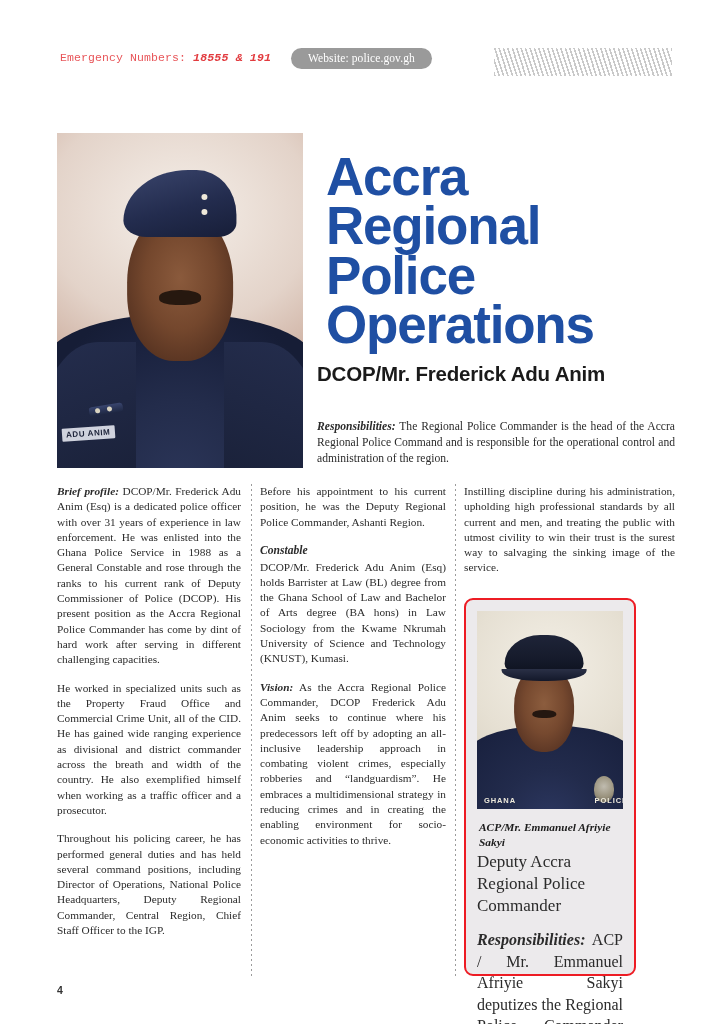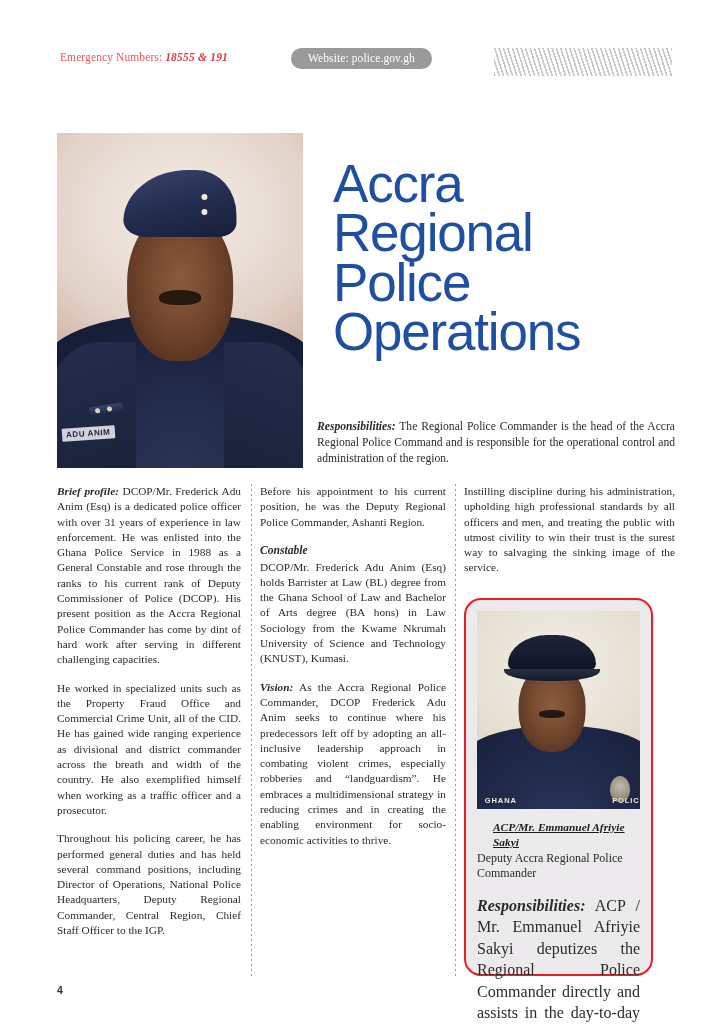--- a/index.html
+++ b/index.html
@@ -25,21 +25,21 @@
     position: absolute;
     top: 48px;
     left: 0;
     right: 0;
     height: 30px;
   }
   .emergency {
     position: absolute;
     left: 60px;
     top: 3px;
-    font-family: Liberation Serif, serif;
+    font-family: Liberation Mono, monospace;
     font-size: 11.5px;
     color: #e8565a;
     letter-spacing: 0.1px;
     white-space: nowrap;
   }
   .emergency .numbers {
     font-weight: bold;
     font-style: italic;
     color: #e23b3f;
     letter-spacing: 0.2px;
@@ -199,26 +199,26 @@
 
   
   .title-block {
     position: absolute;
     left: 317px;
     top: 143px;
     width: 358px;
   }
   .title {
     font-family: "Liberation Sans", sans-serif;
-    font-weight: normal;
+    font-weight: bold;
     font-size: 53px;
     line-height: 0.93;
     color: #1f4fa3;
     letter-spacing: -1.2px;
-    margin: 16px;
+    margin: 9px;
   }
   .subtitle {
     font-family: "Liberation Sans", sans-serif;
     font-weight: bold;
     font-size: 20.5px;
     color: #1a1a1a;
     letter-spacing: -0.2px;
     margin: 13px 0 0 0;
   }
   .resp-intro {
@@ -280,24 +280,24 @@
     );
   }
   .divider.d1 { left: 194px; }
   .divider.d2 { left: 398px; }
 
   
   .deputy-box {
     position: absolute;
     left: 464px;
     top: 598px;
-    width: 189px;
+    width: 172px;
     height: 378px;
     border: 2.4px solid #ed1c24;
-    border-radius: 17px;
+    border-radius: 9px;
     background: #eceaec;
     padding: 11px 11px 3px 11px;
   }
   .deputy-photo {
     width: 100%;
     height: 198px;
     background: #d6d2c8;
     overflow: hidden;
     position: relative;
   }
@@ -363,31 +363,30 @@
   .dp-police {
     position: absolute;
     right: 4%; bottom: 5%;
     color: #eeeadc;
     font-family: "Liberation Sans", sans-serif;
     font-weight: bold;
     font-size: 7.5px;
     letter-spacing: 0.9px;
   }
   .deputy-name {
-    margin: 11px 0 0 16px;
+    margin: 11px 0 0 2px;
     font-size: 11.4px;
     font-weight: bold;
     font-style: italic;
     color: #1c1c1c;
     line-height: 1.3;
-    text-decoration: underline;
   }
   .deputy-role {
     margin: 1px 0 0 0;
-    font-size: 12px;
+    font-size: 17px;
     line-height: 1.29;
     color: #2b2b2b;
   }
   .deputy-resp {
     margin: 13px 0 0 0;
     font-size: 16px;
     line-height: 1.345;
     text-align: justify;
     color: #2b2b2b;
   }
@@ -444,20 +443,21 @@
     </div>
   </div>
 
   <div class="title-block">
     <div class="title">
       <div>Accra</div>
       <div>Regional</div>
       <div>Police</div>
       <div>Operations</div>
     </div>
+    <div class="subtitle">DCOP/Mr. Frederick Adu Anim</div>
   </div>
 
   <div class="resp-intro">
     <b>Responsibilities:</b><span> The Regional Police Commander is the head of the Accra Regional Police Command and is responsible for the operational control and administration of the region.</span>
   </div>
 
   <div class="cols">
 
     <div class="divider d1"></div>
     <div class="divider d2"></div>
@@ -469,21 +469,21 @@
     </div>
 
     <div class="col col-2">
       <p>Before his appointment to his current position, he was the Deputy Regional Police Commander, Ashanti Region.</p>
       <h4>Constable</h4>
       <p>DCOP/Mr. Frederick Adu Anim (Esq) holds Barrister at Law (BL) degree from the Ghana School of Law and Bachelor of Arts degree (BA hons) in Law Sociology from the Kwame Nkrumah University of Science and Technology (KNUST), Kumasi.</p>
       <p><b class="lead">Vision:</b><span> As the Accra Regional Police Commander, DCOP Frederick Adu Anim seeks to continue where his predecessors left off by adopting an all-inclusive leadership approach in combating violent crimes, especially robberies and “landguardism”. He embraces a multidimensional strategy in reducing crimes and in creating the enabling environment for socio-economic activities to thrive.</span></p>
     </div>
 
     <div class="col col-3">
-      <p>Instilling discipline during his administration, upholding high professional standards by all officers and men, and treating the public with utmost civility to win their trust is the surest way to salvaging the sinking image of the service.</p>
+      <p>Instilling discipline during his administration, upholding high professional standards by all current and men, and treating the public with utmost civility to win their trust is the surest way to salvaging the sinking image of the service.</p>
     </div>
   </div>
 
   <div class="deputy-box">
     <div class="deputy-photo">
       <div class="dp-inner">
         <div class="dp-uniform">
           <div class="dp-badge"></div>
           <div class="dp-ghana">GHANA</div>
           <div class="dp-police">POLICE</div>

